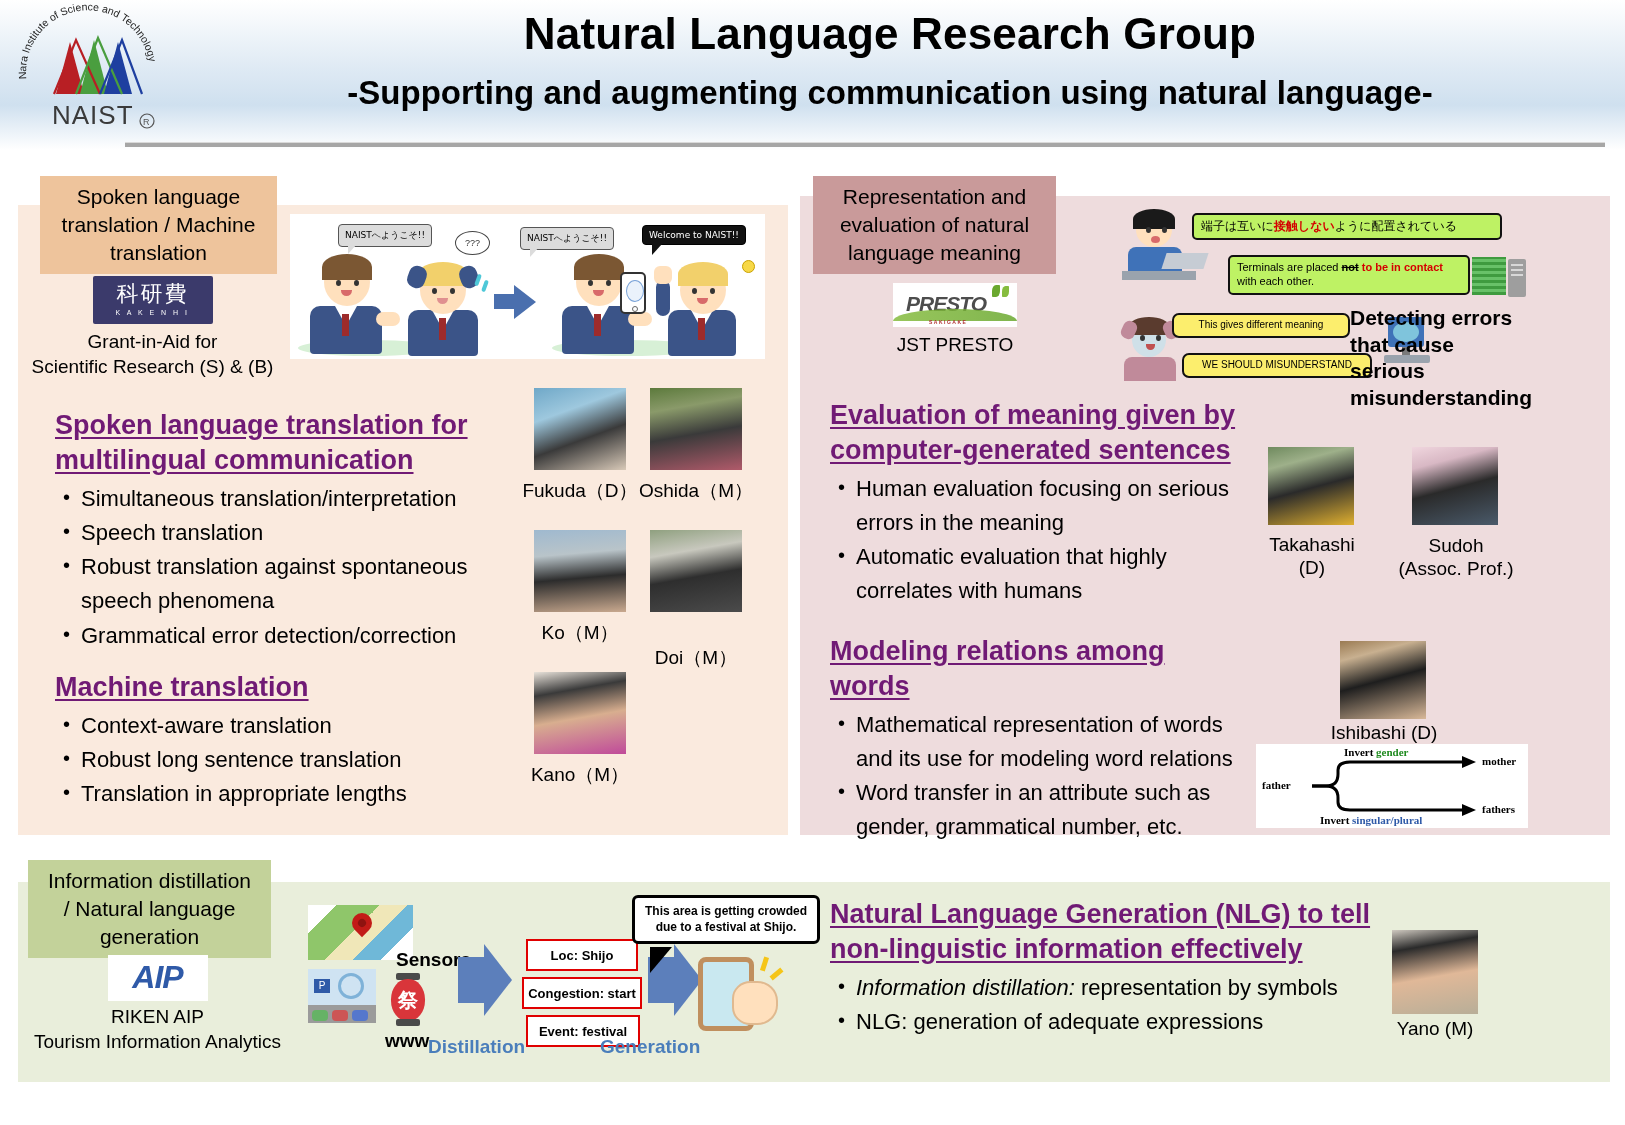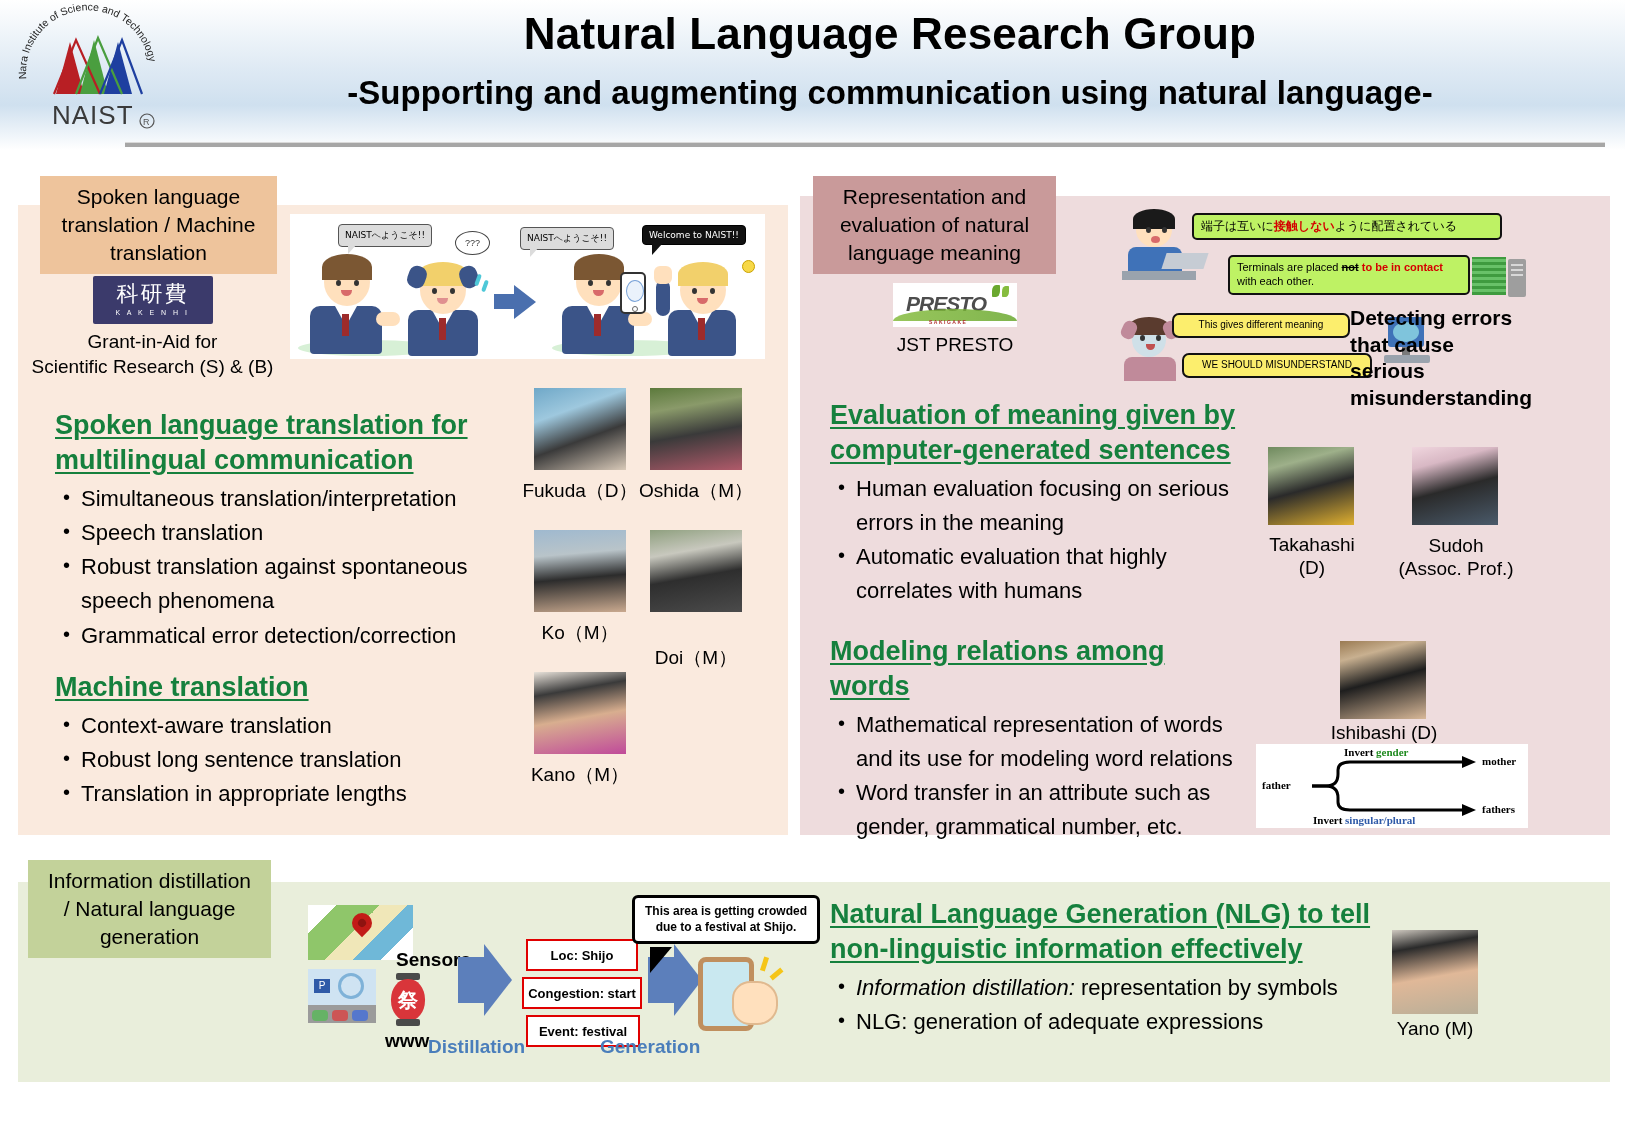--- a/index.html
+++ b/index.html
@@ -142,21 +142,21 @@
   }
 
   
   .photo { position: absolute; background: #b9b9b9; overflow: hidden; }
   .ph-name {
     position: absolute; text-align: center; font-size: 19px; color: #000; line-height: 1.2;
   }
 
   
   .h-underline {
-    font-size: 27px; font-weight: bold; color: #15803d; text-decoration: underline;
+    font-size: 27px; font-weight: bold; color: #701a75; text-decoration: underline;
     text-underline-offset: 3px; line-height: 1.3;
   }
   .bullets { list-style: none; margin-top: 4px; }
   .bullets li {
     font-size: 22px; color: #000; line-height: 1.55; padding-left: 26px;
     position: relative; text-indent: 0;
   }
   .bullets li::before {
     content: "•"; position: absolute; left: 8px; top: 0; font-size: 20px;
   }
@@ -510,30 +510,37 @@
     <svg width="272" height="84" viewBox="0 0 272 84" xmlns="http://www.w3.org/2000/svg">
       <path d="M 56,42 L 70,42 Q 82,42 82,30 L 82,26 Q 82,18 94,18 L 206,18" fill="none" stroke="#000" stroke-width="3"></path>
       <polygon points="206,12 220,18 206,24" fill="#000"></polygon>
       <path d="M 56,42 L 70,42 Q 82,42 82,54 L 82,58 Q 82,66 94,66 L 206,66" fill="none" stroke="#000" stroke-width="3"></path>
       <polygon points="206,60 220,66 206,72" fill="#000"></polygon>
     </svg>
     <div class="wr-label" style="left:6px; top:35px;">father</div>
     <div class="wr-label" style="left:88px; top:2px;">
       <span>Invert </span><span class="wr-green">gender</span>
     </div>
-    <div class="wr-label" style="left:57px; top:70px;">
+    <div class="wr-label" style="left:64px; top:70px;">
       <span>Invert </span><span class="wr-blue">singular/plural</span>
     </div>
     <div class="wr-label" style="left:226px; top:11px;">mother</div>
     <div class="wr-label" style="left:226px; top:59px;">fathers</div>
   </div>
 
   <div class="panel panel-c"></div>
   <div class="tag tag-c">Information distillation / Natural language generation</div>
 
+  <div class="fund fund-aip">
+    <div class="aip-box">
+      <span class="aip-word">AIP</span>
+    </div>
+    <div>RIKEN AIP</div>
+    <div>Tourism Information Analytics</div>
+  </div>
 
   <div style="position:absolute;left:300px;top:895px;width:500px;height:165px;">
 
     <div class="map-img" style="left:8px; top:10px; width:105px; height:55px;">
       <div class="pin" style="left:44px; top:8px;"></div>
     </div>
 
     <div class="park-img" style="left:8px; top:74px; width:68px; height:54px;">
       <div style="position:absolute;left:0;bottom:0;width:68px;height:18px;background:#9b9b9b;"></div>
       <div style="position:absolute;left:30px;top:4px;width:26px;height:26px;border-radius:50%;border:3px solid #7fb2d8;"></div>

